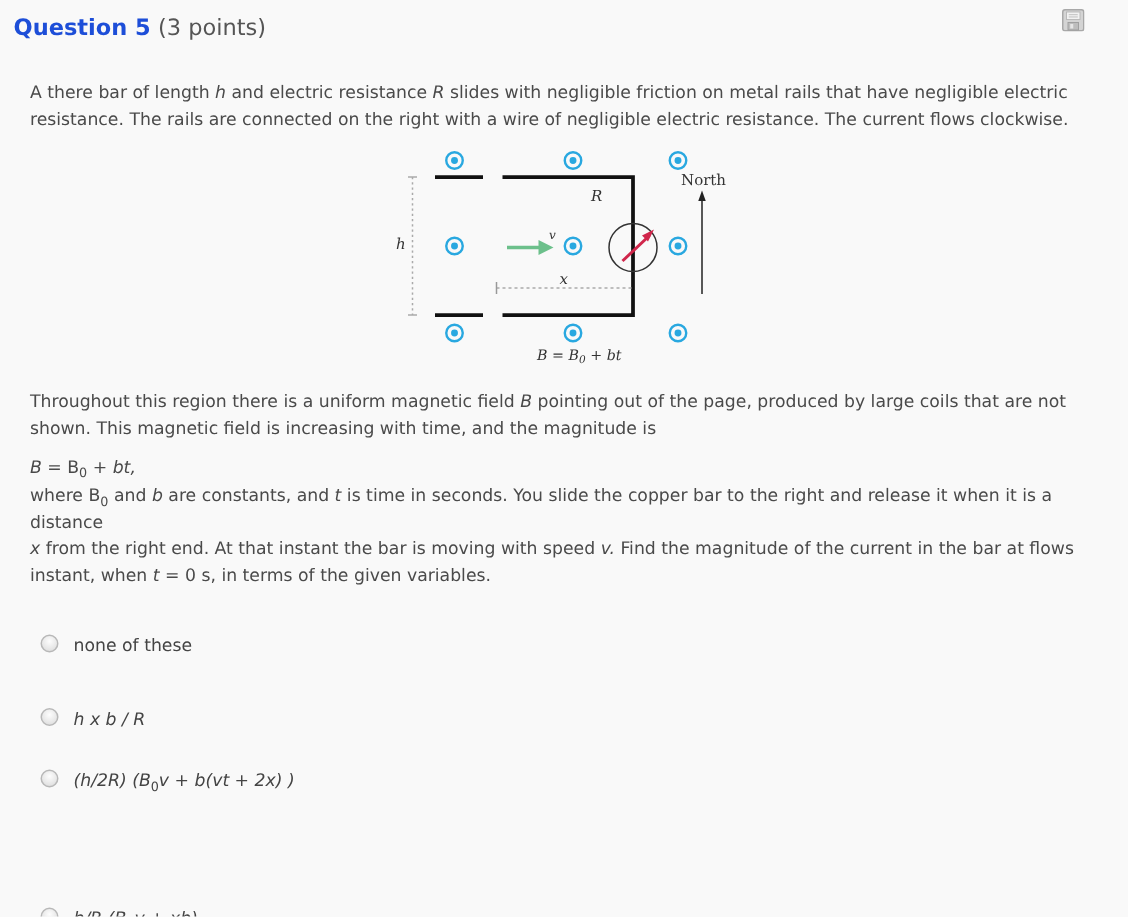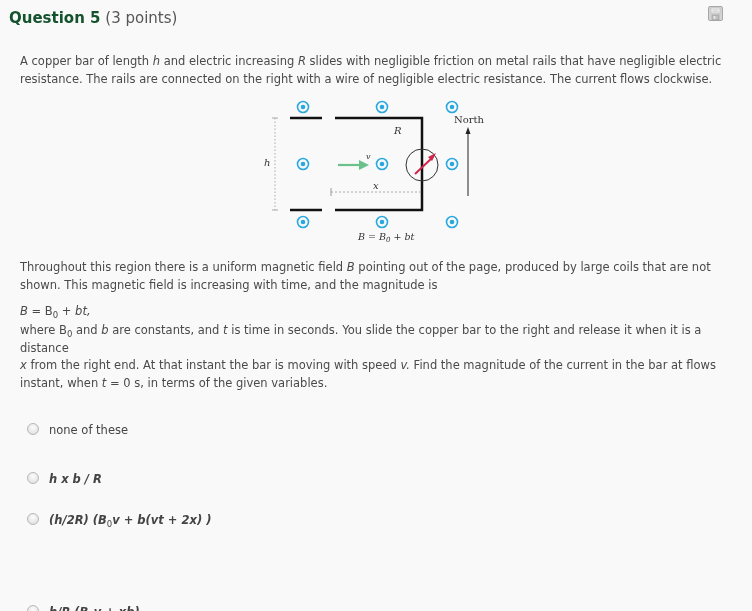--- a/index.html
+++ b/index.html
@@ -7,21 +7,21 @@
     width: 752px; height: 611px; overflow: hidden;
     background: #f9f9f9;
     font-family: "DejaVu Sans", sans-serif;
     color: #444;
     position: relative;
   }
   .q-header {
     position: absolute; left: 9px; top: 9px;
     font-size: 15px; color: #555;
   }
-  .q-header .qnum { font-weight: bold; color: #14532d; }
+  .q-header .qnum { font-weight: bold; color: #1d4ed8; }
   .save-icon {
     position: absolute; left: 708px; top: 6px; width: 15px; height: 15px;
   }
   .para {
     position: absolute; left: 20px; width: 712px;
     font-size: 11.5px; line-height: 17.5px; color: #4a4a4a;
   }
   .para i { font-style: italic; }
   sub { font-size: 8.5px; vertical-align: -3px; line-height: 0; }
   .figure { position: absolute; left: 258px; top: 96px; width: 240px; height: 150px; }
@@ -29,41 +29,41 @@
     position: absolute; left: 27px; display: flex; align-items: flex-start;
     font-size: 11.5px; color: #444;
   }
   .radio {
     width: 12px; height: 12px; border-radius: 50%;
     border: 1px solid #b8b8b8;
     background: radial-gradient(circle at 50% 35%, #fdfdfd 0%, #e4e4e4 70%, #d6d6d6 100%);
     margin-right: 10px;
     box-sizing: border-box;
   }
-  .opt-label i { font-style: italic; font-weight: bold; }
+  .opt-label i { font-style: italic; }
 </style>
 </head>
 <body>
 
 <div class="q-header">
   <span class="qnum">Question 5</span>
   <span>(3 points)</span>
 </div>
 
 <svg class="save-icon" viewBox="0 0 15 15">
   <rect x="0.5" y="0.5" width="14" height="14" rx="1.5" fill="#d4d4d4" stroke="#a8a8a8"></rect>
   <rect x="3" y="2" width="9" height="5" fill="#f1f1f1" stroke="#b5b5b5" stroke-width="0.6"></rect>
   <line x1="4.5" y1="3.8" x2="10.5" y2="3.8" stroke="#bbb" stroke-width="0.6"></line>
   <line x1="4.5" y1="5.3" x2="10.5" y2="5.3" stroke="#bbb" stroke-width="0.6"></line>
   <rect x="4" y="9" width="7" height="5" fill="#bdbdbd" stroke="#9c9c9c" stroke-width="0.6"></rect>
   <rect x="5.5" y="10" width="2" height="3" fill="#e6e6e6"></rect>
 </svg>
 
 <div class="para" style="top:53px;">
-  <span>A copper bar of length </span><i>h</i><span> and electric increasing </span><i>R</i><span> slides with negligible friction on metal rails that have negligible electric</span><br>
+  <span>A there bar of length </span><i>h</i><span> and electric resistance </span><i>R</i><span> slides with negligible friction on metal rails that have negligible electric</span><br>
   <span>resistance.  The rails are connected on the right with a wire of negligible electric resistance.  The current flows clockwise.</span>
 </div>
 
 <div class="figure">
   <svg width="240" height="150" viewBox="0 0 240 150">
     <defs>
       <g id="dot">
         <circle r="5.5" fill="none" stroke="#29a8e0" stroke-width="1.6"></circle>
         <circle r="2.3" fill="#29a8e0"></circle>
       </g>

